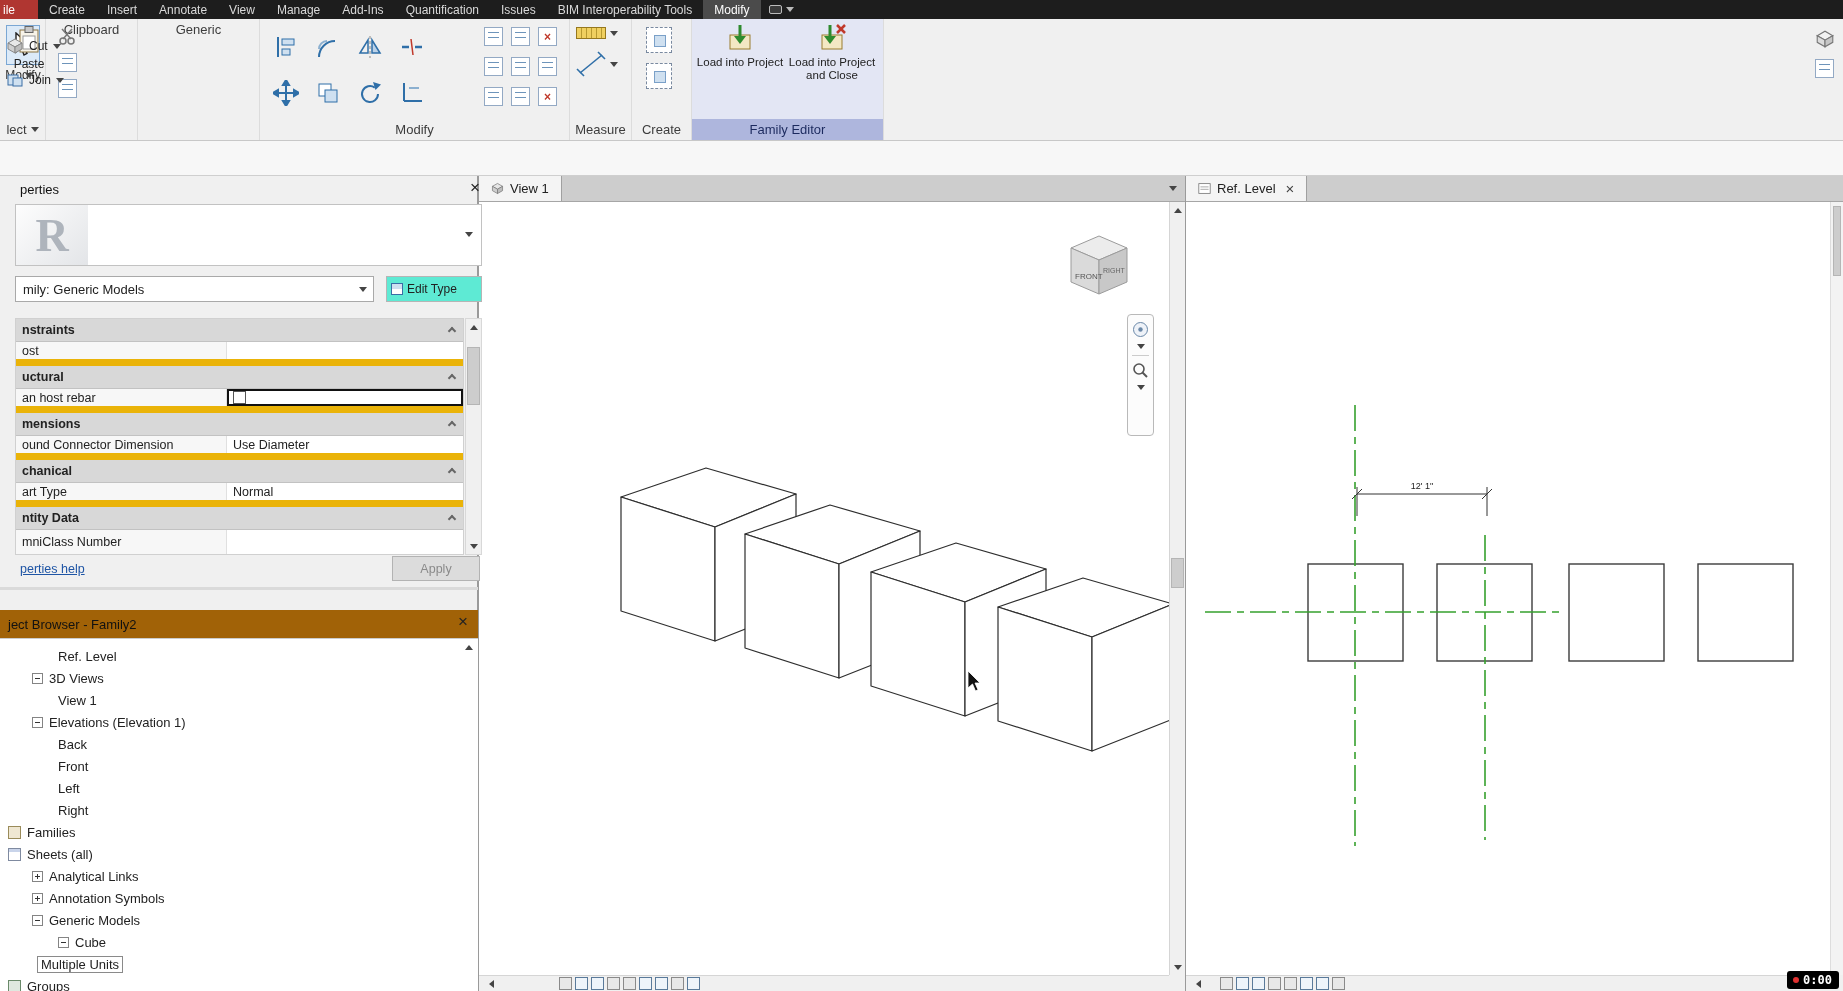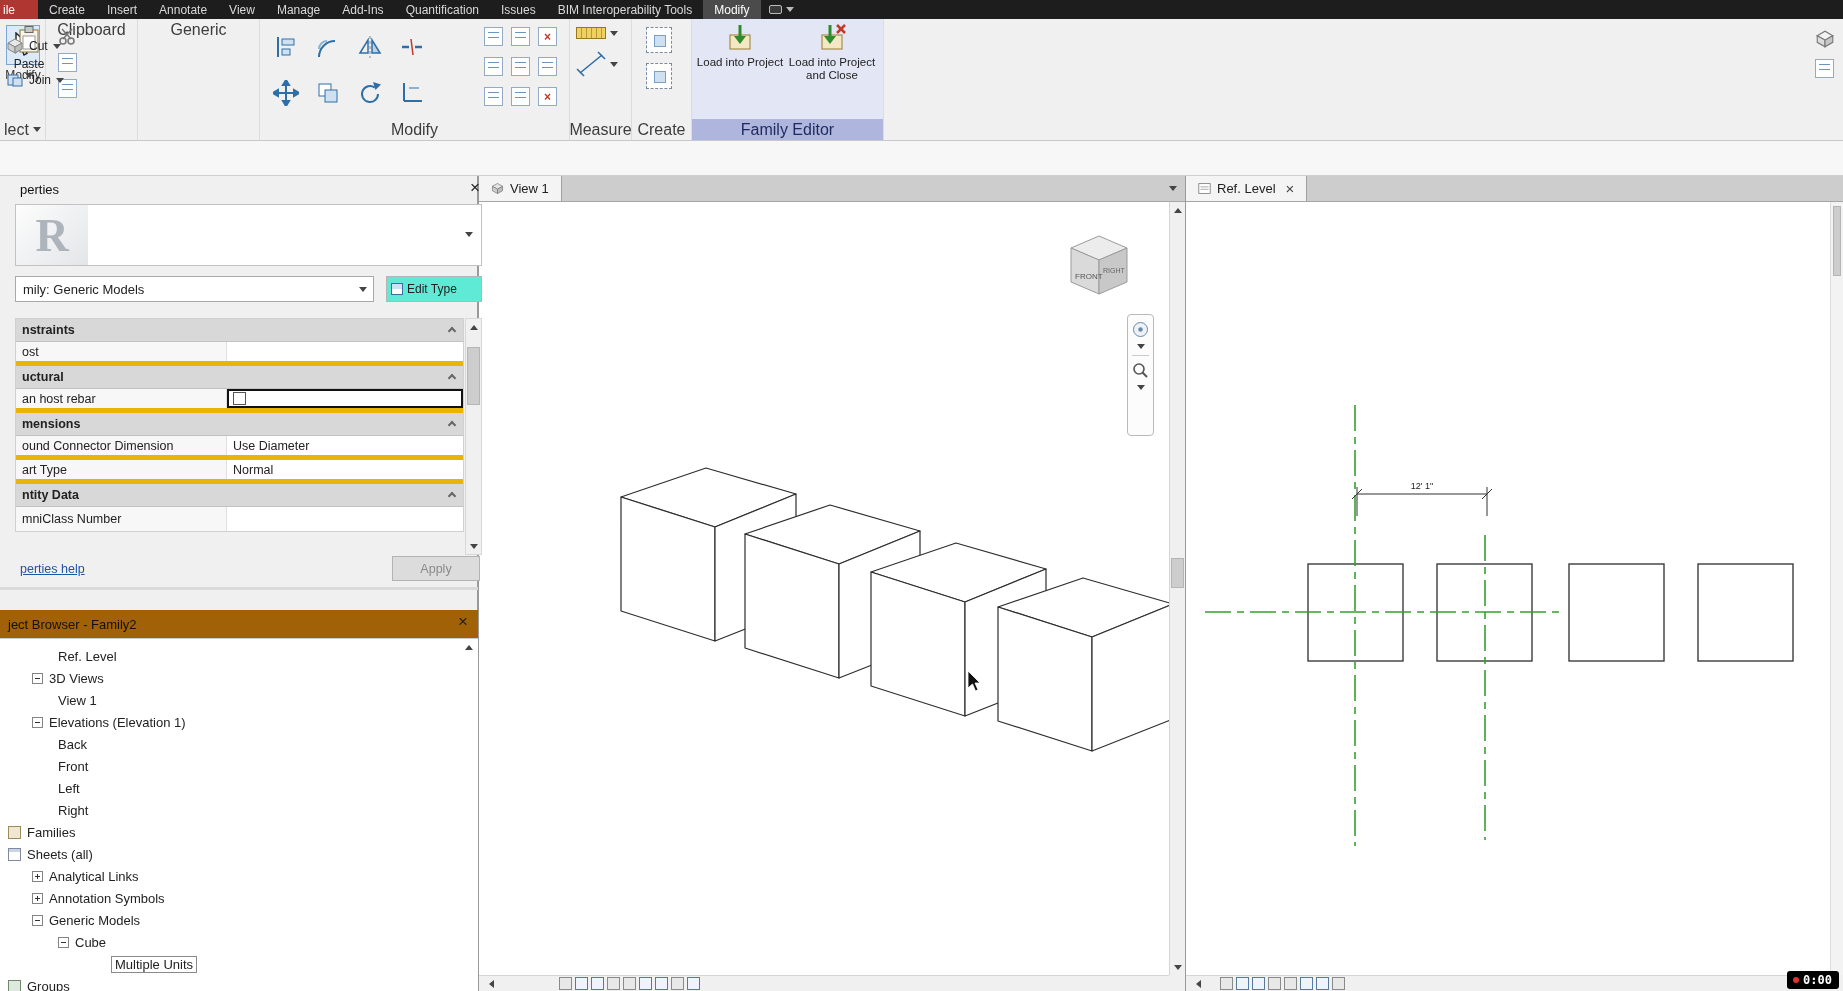--- a/index.html
+++ b/index.html
@@ -11,21 +11,21 @@
   .file-tab{width:38px;background:#b03631;color:#fff;display:flex;align-items:center;padding-left:3px;flex:0 0 auto}
   .mtab{padding:0 11px;display:flex;align-items:center;white-space:nowrap}
   .mtab.active{background:#4b4b4b;color:#fff}
   .ribbon-opt{display:flex;align-items:center;gap:4px;padding:0 8px}
   .ribbon-opt .pane-glyph{width:13px;height:9px;border:1px solid #bbb;border-radius:2px;background:#3a3a3a}
 
   
   .ribbon{position:absolute;top:19px;left:0;width:100%;height:122px;background:#f0f0f0;border-bottom:1px solid #c8c8c8;display:flex;z-index:40}
   .rpanel{height:100%;border-right:1px solid #dcdcdc;display:flex;flex-direction:column;flex:0 0 auto}
   .rcontent{flex:1;position:relative}
-  .rlabel{height:21px;display:flex;align-items:center;justify-content:center;font-size:16px;color:#3c3c3c;gap:4px;white-space:nowrap}
+  .rlabel{height:21px;display:flex;align-items:center;justify-content:center;font-size:13px;color:#3c3c3c;gap:4px;white-space:nowrap}
   .rpanel.family .rcontent{background:#e3e6f4}
   .rpanel.family .rlabel{background:#aeb6dd;color:#1c2a5e}
   .modify-tool{position:absolute;left:3px;top:6px;width:40px;display:flex;flex-direction:column;align-items:center;gap:3px}
   .modify-tool .box{width:34px;height:40px;background:#dcEAF8;background:#dceaf8;border:1px solid #7ba7d4;display:flex;align-items:center;justify-content:center}
   .modify-tool .lbl{font-size:12px;color:#333}
   .big2x2{position:absolute;left:8px;top:8px;display:grid;grid-template-columns:44px 44px;grid-auto-rows:42px;gap:6px}
   .bico{width:38px;height:36px;border:1px solid #a8bccf;background:#fff;position:relative}
   .bico::before{content:"";position:absolute;left:2px;right:2px;top:2px;height:7px;background:#7da3c8}
   .bico::after{content:"";position:absolute;left:2px;right:2px;top:12px;bottom:3px;background:repeating-linear-gradient(#e9f0f7 0 4px,#c9d8e6 4px 5px)}
   .clip{position:absolute;inset:0}
@@ -68,37 +68,37 @@
   .r-thumb{position:absolute;left:0;top:0;width:72px;height:60px;background:linear-gradient(135deg,#fdfdfd,#e3e5e8);display:flex;align-items:center;justify-content:center;font-size:46px;font-weight:bold;color:#aeb4bc;font-family:"Liberation Serif",serif}
   .prev-caret{position:absolute;right:8px;top:27px}
   .family-row{position:absolute;left:3px;top:100px;width:467px;height:26px;display:flex;gap:12px}
   .family-combo{flex:1;background:#fff;border:1px solid #a9a9a9;display:flex;align-items:center;padding:0 7px;position:relative;font-size:13px}
   .family-combo .tri-d{position:absolute;right:6px;top:10px}
   .edit-type{width:96px;border:1px solid #b5b5b5;background:#5eead4;display:flex;align-items:center;gap:4px;font-size:12px;padding:0 4px}
   .et-ico{width:12px;height:12px;border:1px solid #3b6ea5;background:linear-gradient(#cfe0f0 50%,#fff 50%)}
   .pgrid{position:absolute;left:3px;top:142px;width:449px;background:#fff;border:1px solid #d0d0d0}
   .phead{height:23px;background:#d8d8d8;border-bottom:1px solid #c2c2c2;display:flex;align-items:center;padding:0 6px;font-weight:bold;font-size:12.5px;position:relative}
   .phead .chev{position:absolute;right:8px;top:9px}
-  .prow{height:24px;display:flex;border-bottom:5px solid #eab308}
+  .prow{height:24px;display:flex;border-bottom:7px solid #eab308}
   .pname{width:211px;background:#f7f7f7;border-right:1px solid #e0e0e0;display:flex;align-items:center;padding:0 6px;font-size:12.5px}
   .pval{flex:1;background:#fff;display:flex;align-items:center;padding:0 6px;font-size:12.5px}
   .pval.sel{border:2px solid #111;padding:0 4px}
   .cbx{width:13px;height:13px;border:1px solid #555;background:#fff}
   .pg-scroll{position:absolute;left:453px;top:142px;width:17px;height:237px;background:#f0f0f0;border:1px solid #d8d8d8}
   .sbtn{height:16px;display:flex;align-items:center;justify-content:center;background:#f0f0f0}
   .sthumb{position:absolute;left:1px;right:1px;background:#cdcdcd;border:1px solid #b5b5b5}
   .props-help{position:absolute;left:8px;top:386px;color:#1f55a5;text-decoration:underline;font-size:12.5px}
   .apply-btn{position:absolute;right:10px;top:380px;width:88px;height:25px;background:#dcdcdc;border:1px solid #b3b3b3;color:#8a8a8a;display:flex;align-items:center;justify-content:center;font-size:12.5px}
   .splitter{position:absolute;left:0;top:411px;width:478px;height:3px;background:#dadada}
 
   
   .pbrowser{position:absolute;left:0;top:434px;width:478px;height:401px;background:#a16207}
   .pb-tree{position:absolute;left:0;top:28px;right:0;bottom:0;background:#fff;border-top:1px solid #cccccc;overflow:hidden}
   .titem{height:22px;display:flex;align-items:center;gap:6px;font-size:13px;white-space:nowrap}
-  .lvl0{padding-left:8px}.lvl1{padding-left:32px}.lvl2{padding-left:58px}.lvl3{padding-left:111px}
+  .lvl0{padding-left:8px}.lvl1{padding-left:32px}.lvl2{padding-left:58px}.lvl3{padding-left:37px}
   .exp{position:relative;width:11px;height:11px;border:1px solid #848484;background:#fff;flex:0 0 auto}
   .exp::before{content:"";position:absolute;left:2px;right:2px;top:4px;height:1px;background:#333}
   .exp.plus::after{content:"";position:absolute;top:2px;bottom:2px;left:4px;width:1px;background:#333}
   .ti{width:13px;height:13px;flex:0 0 auto;display:inline-block}
   .ti-sheet{background:#fff;border:1px solid #7f8aa0;box-shadow:inset 0 3px 0 #c9d4ea}
   .ti-family{background:#efe7d2;border:1px solid #9a8b5a}
   .ti-groups{background:#dfe8df;border:1px solid #6a8a6a}
   .ti-link{background:#f0d860;border:1px solid #a09030;border-radius:3px}
   .titem.selected .tlabel{border:1px solid #8a8a8a;background:#fff;padding:0 3px}
   .tree-up{position:absolute;right:5px;top:6px}
@@ -448,20 +448,24 @@
       </div>
       <div class="phead">
         <span>mensions</span>
           <span class="chev"></span>
       </div>
       <div class="prow">
         <div class="pname">ound Connector Dimension</div>
         <div class="pval">
             <span>Use Diameter</span>
           </div>
+      </div>
+      <div class="phead">
+        <span>chanical</span>
+          <span class="chev"></span>
       </div>
       <div class="prow">
         <div class="pname">art Type</div>
         <div class="pval">
             <span>Normal</span>
           </div>
       </div>
       <div class="phead">
         <span>ntity Data</span>
           <span class="chev"></span>

